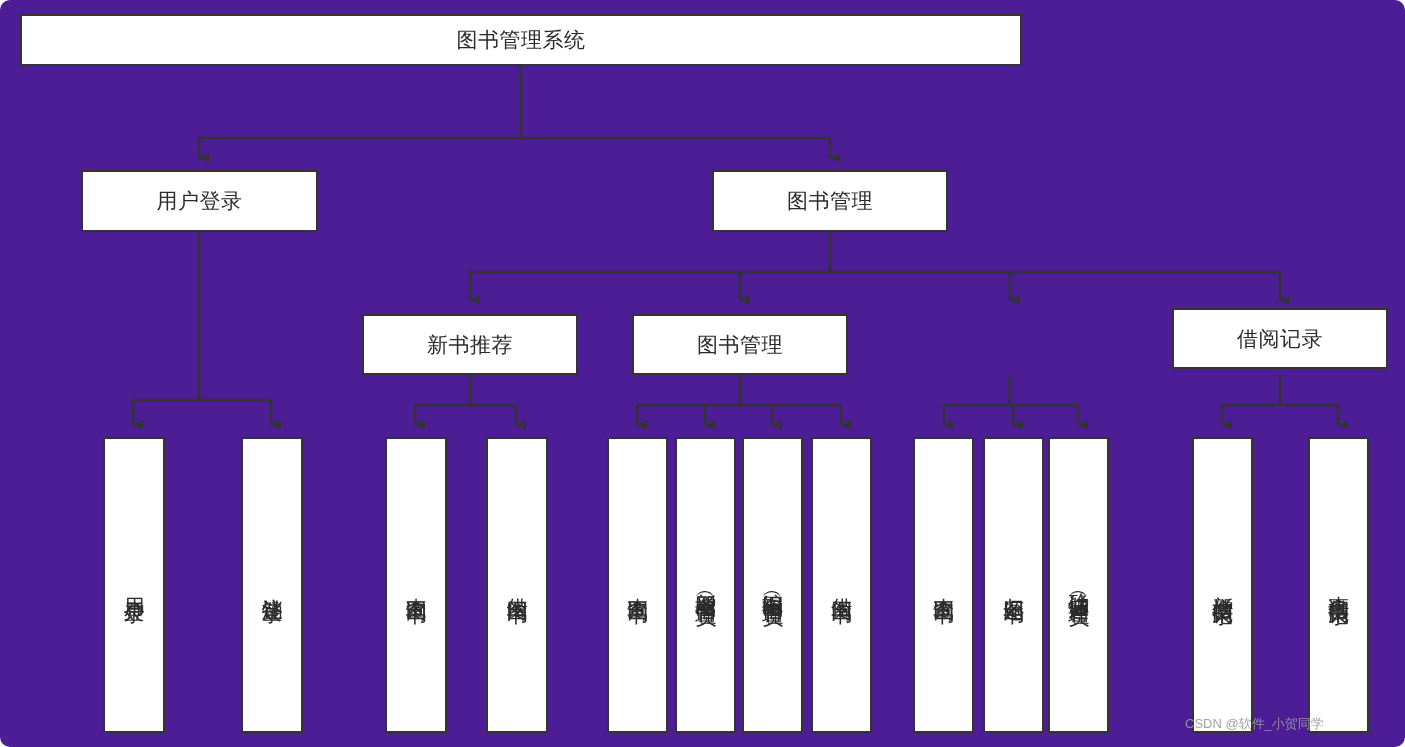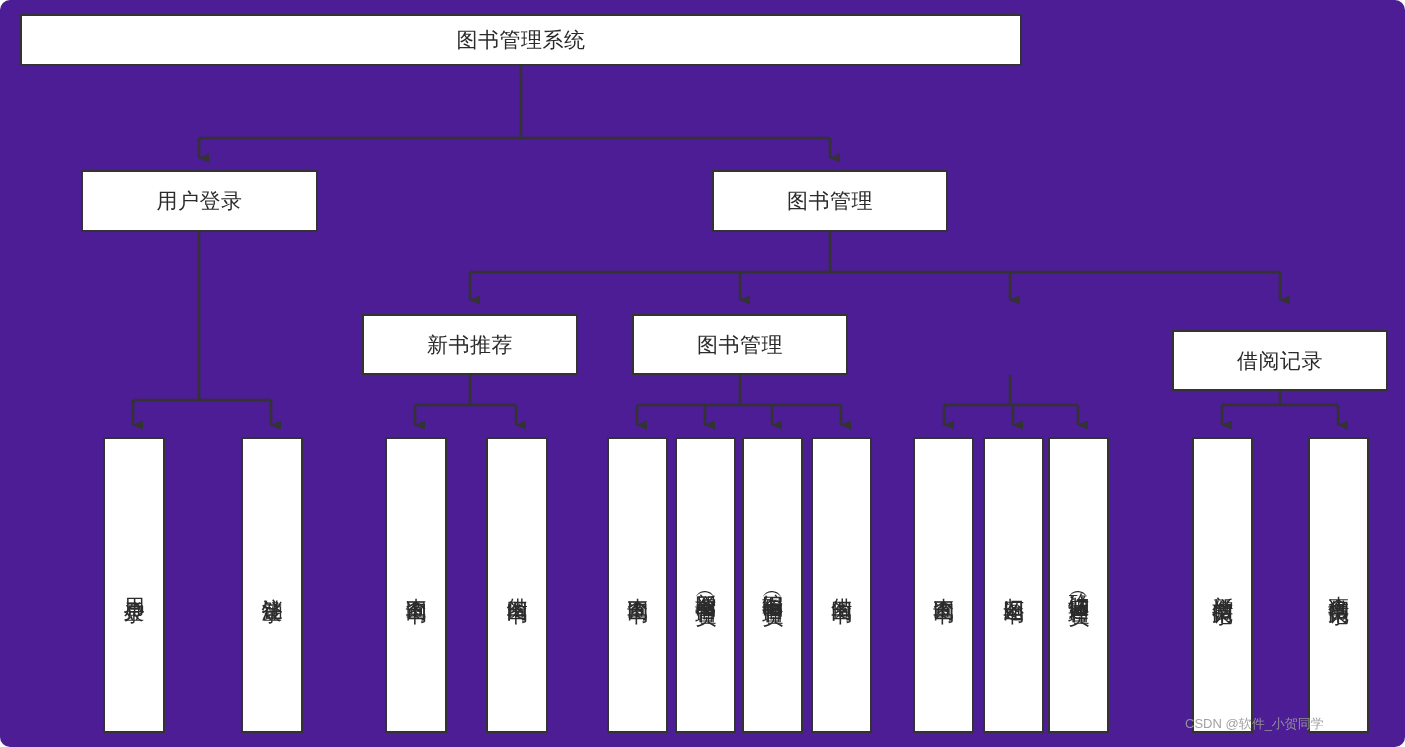--- a/index.html
+++ b/index.html
@@ -130,21 +130,21 @@
   <div class="node" style="left:712px; top:170px; width:236px; height:62px;justify-content:center;">
     <span class="label">图书管理</span>
   </div>
 
   <div class="node" style="left:362px; top:314px; width:216px; height:61px;">
     <span class="label">新书推荐</span>
   </div>
   <div class="node" style="left:632px; top:314px; width:216px; height:61px;">
     <span class="label">图书管理</span>
   </div>
-  <div class="node" style="left:1172px; top:330px; width:216px; height:61px;">
+  <div class="node" style="left:1172px; top:308px; width:216px; height:61px;">
     <span class="label">借阅记录</span>
   </div>
 
   <div class="node leaf" style="left:103px; top:437px; width:62px; height:296px;">
     <span class="label">用户登录</span>
   </div>
   <div class="node leaf" style="left:241px; top:437px; width:62px; height:296px;">
     <span class="label">注销登录</span>
   </div>
 

